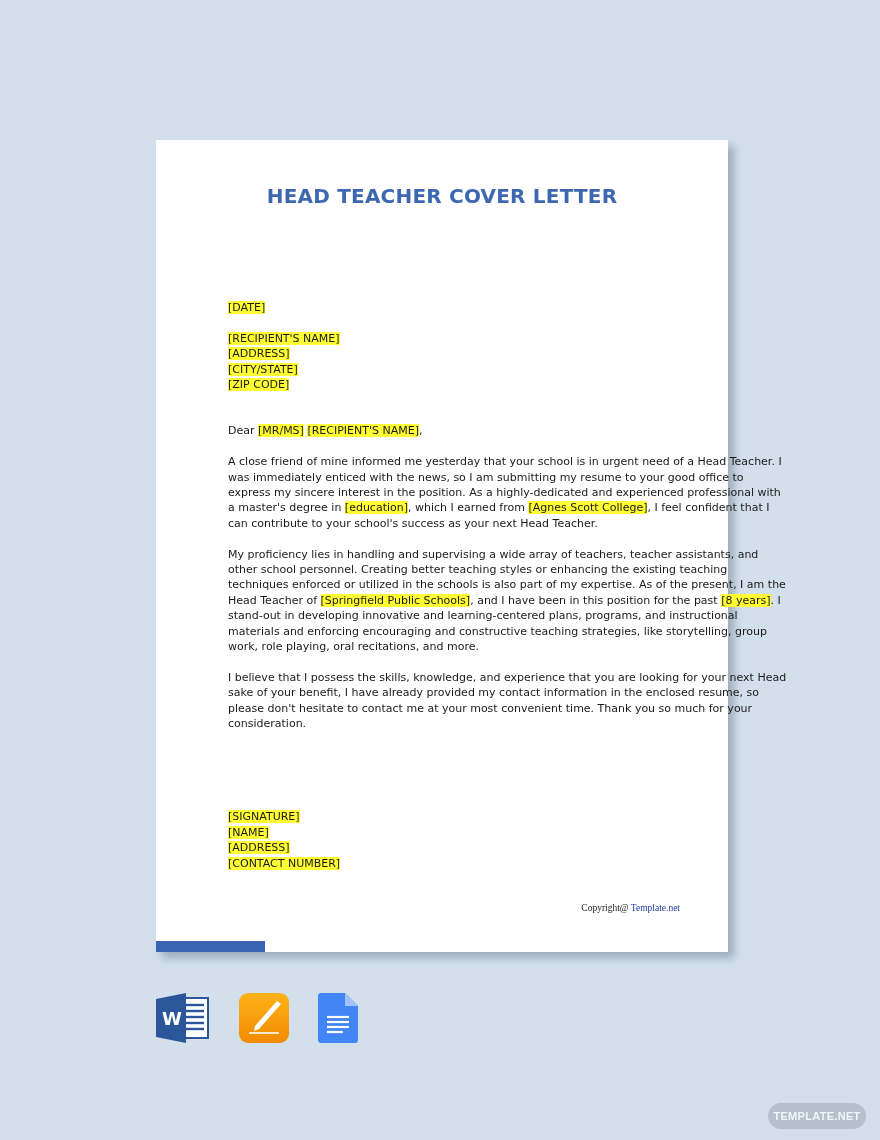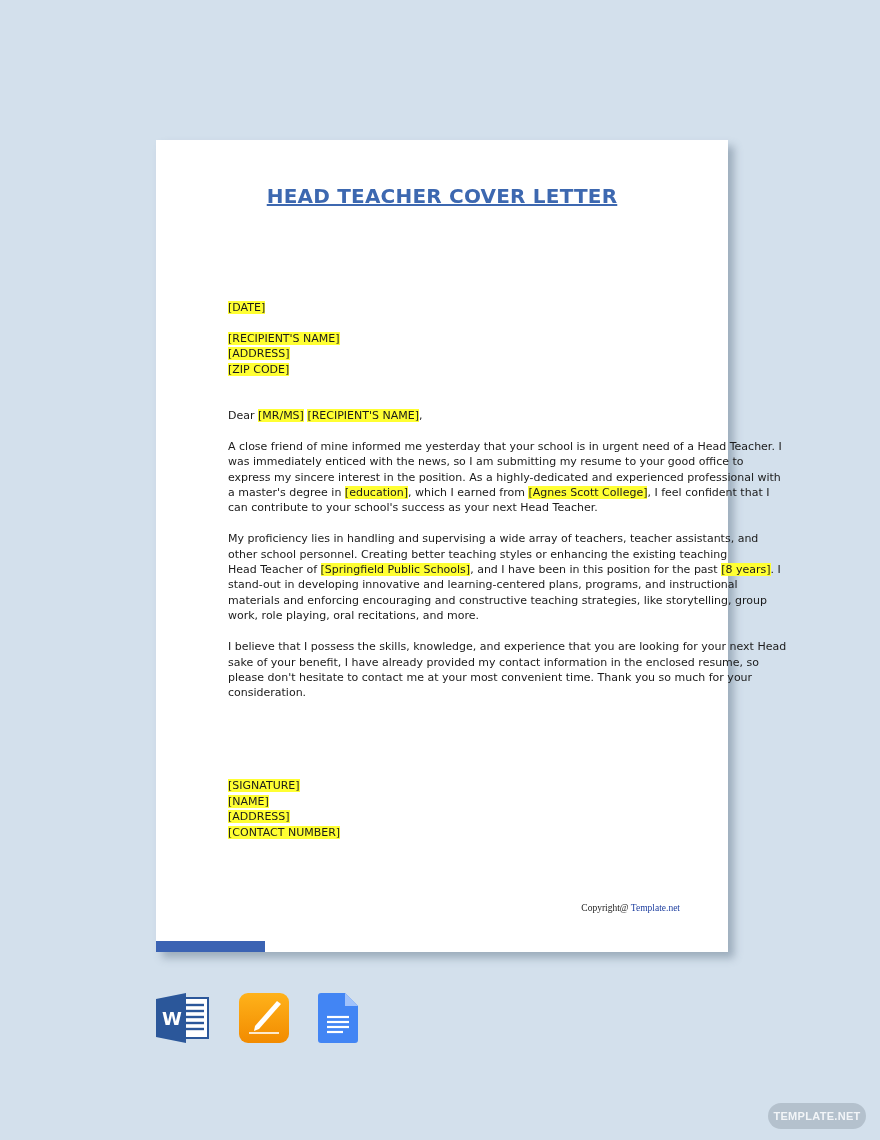--- a/index.html
+++ b/index.html
@@ -8,21 +8,20 @@
     font-family:"Liberation Sans", sans-serif;
   }
   .page {
     position:absolute; left:156px; top:140px; width:572px; height:812px;
     background:#ffffff; box-shadow:6px 6px 8px rgba(90,110,130,0.45);
   }
   .title {
     position:absolute; left:0; right:0; top:44px; text-align:center;
     font-family:"DejaVu Sans", sans-serif; font-weight:bold; font-size:20px; color:#3d68b0;
     letter-spacing:0.2px;
-    text-decoration:underline;
   }
   .body {
     position:absolute; left:72px; top:124px; width:460px;
     font-family:"DejaVu Sans", sans-serif; font-size:11px; line-height:15.4px; color:#1a1a1a;margin-top:36px;
   }
   .hl { background:#ffff33; }
   .line { display:block; white-space:nowrap; }
   .gap { height:15.4px; }
   p { margin:0; }
   .para { margin-bottom:15.5px; }
@@ -43,38 +42,40 @@
 <body>
 
 <div class="page">
   <div class="title">HEAD TEACHER COVER LETTER</div>
 
   <div class="body">
     <span class="line"><span class="hl">[DATE]</span></span>
     <div class="gap"></div>
     <span class="line"><span class="hl">[RECIPIENT'S NAME]</span></span>
     <span class="line"><span class="hl">[ADDRESS]</span></span>
+    <span class="line"><span class="hl">[CITY/STATE]</span></span>
     <span class="line"><span class="hl">[ZIP CODE]</span></span>
     <div class="gap"></div>
     <div class="gap"></div>
     <p class="para">
       <span>Dear </span><span class="hl">[MR/MS]</span> <span class="hl">[RECIPIENT'S NAME]</span><span>,</span>
     </p>
 
     <p class="para">
       <span class="line">A close friend of mine informed me yesterday that your school is in urgent need of a Head Teacher. I</span>
       <span class="line">was immediately enticed with the news, so I am submitting my resume to your good office to</span>
       <span class="line">express my sincere interest in the position. As a highly-dedicated and experienced professional with</span>
       <span class="line"><span>a master's degree in </span><span class="hl">[education]</span><span>, which I earned from </span><span class="hl">[Agnes Scott College]</span><span>, I feel confident that I</span></span>
       <span class="line">can contribute to your school's success as your next Head Teacher.</span>
     </p>
 
     <p class="para">
       <span class="line">My proficiency lies in handling and supervising a wide array of teachers, teacher assistants, and</span>
       <span class="line">other school personnel. Creating better teaching styles or enhancing the existing teaching</span>
+      <span class="line">techniques enforced or utilized in the schools is also part of my expertise. As of the present, I am the</span>
       <span class="line"><span>Head Teacher of </span><span class="hl">[Springfield Public Schools]</span><span>, and I have been in this position for the past </span><span class="hl">[8 years]</span><span>. I</span></span>
       <span class="line">stand-out in developing innovative and learning-centered plans, programs, and instructional</span>
       <span class="line">materials and enforcing encouraging and constructive teaching strategies, like storytelling, group</span>
       <span class="line">work, role playing, oral recitations, and more.</span>
     </p>
 
     <p class="para">
       <span class="line">I believe that I possess the skills, knowledge, and experience that you are looking for your next Head</span>
       <span class="line">sake of your benefit, I have already provided my contact information in the enclosed resume, so</span>
       <span class="line">please don't hesitate to contact me at your most convenient time. Thank you so much for your</span>

